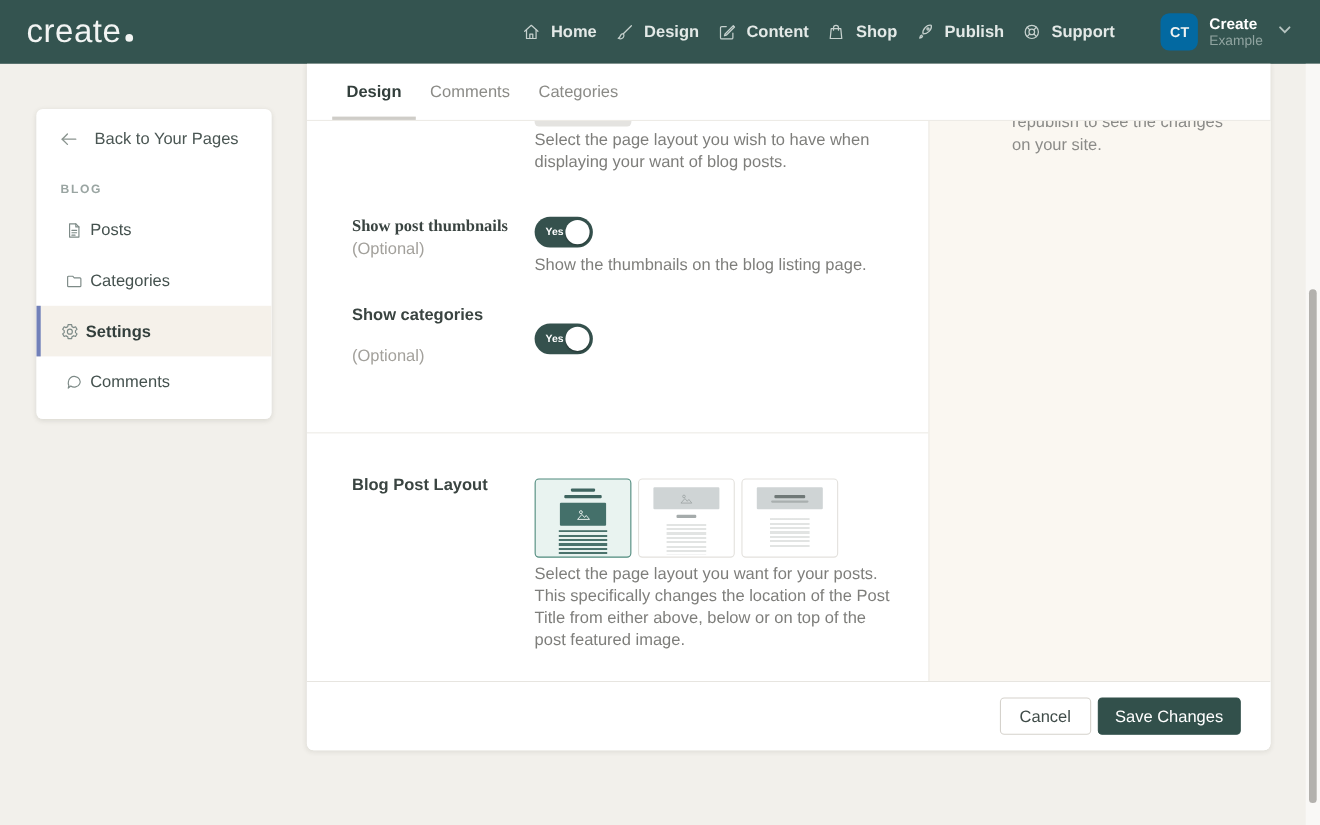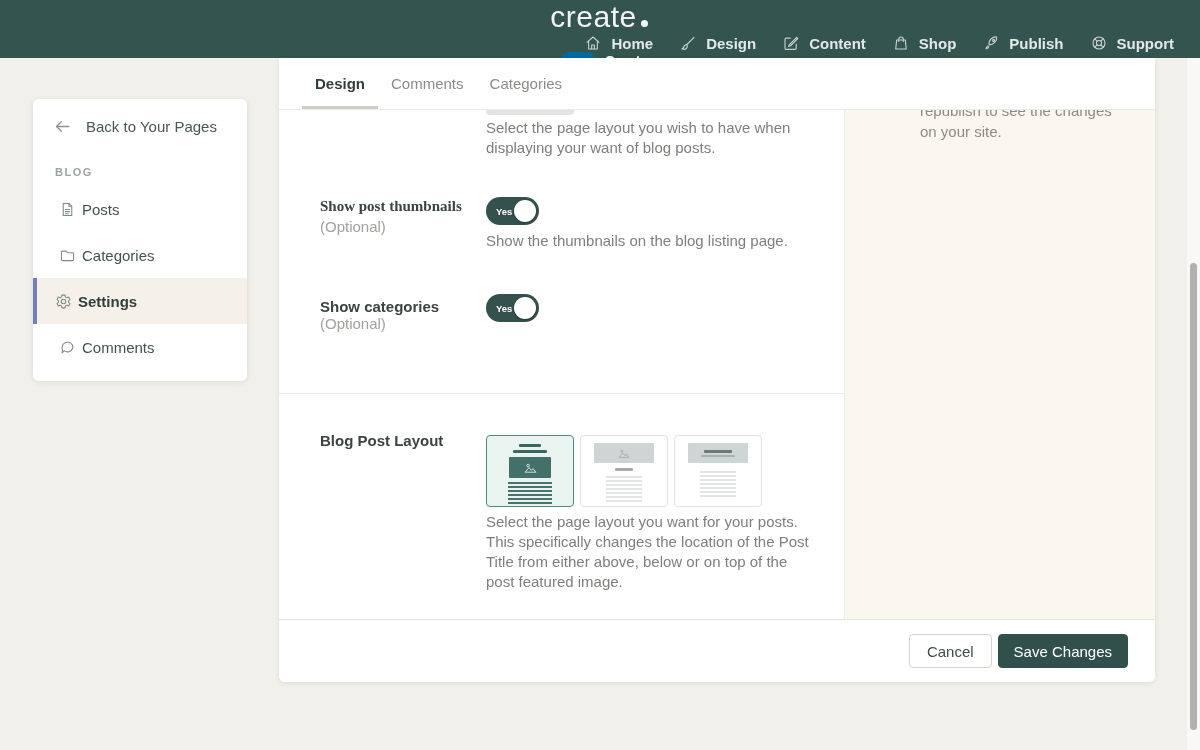--- a/index.html
+++ b/index.html
@@ -1,24 +1,24 @@
 <!DOCTYPE html>
 <html><head>
 <meta charset="utf-8">
 <style>
   * { margin:0; padding:0; box-sizing:border-box; }
   html,body { width:1200px; height:750px; overflow:hidden; }
   body { font-family:"Liberation Sans", sans-serif; background:#f2f0eb; position:relative; }
 
   
   .topbar { position:absolute; left:0; top:0; width:1200px; height:58px; background:#345450;
-            display:flex; align-items:center; padding:0 26px 0 24px;flex-direction:column; }
+            display:flex; align-items:center; padding:0 26px 0 24px; }
   .logo { font-size:30px; font-weight:300; color:#f2f4f3; letter-spacing:.5px; display:flex; align-items:baseline; cursor:default; }
   .logo .dot { width:7px; height:7px; border-radius:50%; background:#f2f4f3; margin-left:4px; display:inline-block; }
-  .nav { display:flex; gap:26px; margin-left:auto; }
+  .nav { display:flex; gap:16px; margin-left:auto; }
   .nav-item { display:flex; align-items:center; gap:9px; color:#e3e9e7; font-size:15px; font-weight:600; cursor:pointer; }
   .nav-item svg { width:18px; height:18px; stroke:#c6d1ce; stroke-width:1.5; fill:none; stroke-linecap:round; stroke-linejoin:round; }
   .account { display:flex; align-items:center; margin-left:42px; gap:10px; cursor:pointer; }
   .avatar { width:34px; height:34px; border-radius:8px; background:#0369a1; color:#f0f3f2; font-size:13px; font-weight:700;
             display:flex; align-items:center; justify-content:center; }
   .acct-name { font-size:14px; font-weight:700; color:#ffffff; line-height:17px; }
   .acct-sub { font-size:12.5px; color:#90a4a0; line-height:15px; }
   .acct-chev svg { width:12px; height:12px; stroke:#b6c4c1; stroke-width:2; fill:none; stroke-linecap:round; margin-left:4px; }
 
   
@@ -213,21 +213,21 @@
       <div class="cap cap1">Select the page layout you wish to have when displaying your want of blog posts.</div>
 
       <div class="fld-label" style="top:88px;font-family:Liberation Serif, serif;">Show post thumbnails</div>
       <div class="fld-opt" style="top:108px;">(Optional)</div>
       <div class="toggle" style="top:87px;">
         <span class="tg-label">Yes</span>
         <span class="tg-knob"></span>
       </div>
       <div class="helper" style="top:122px;">Show the thumbnails on the blog listing page.</div>
 
-      <div class="fld-label" style="top:188px;">Show categories</div>
+      <div class="fld-label" style="top:168px;">Show categories</div>
       <div class="fld-opt" style="top:205px;">(Optional)</div>
       <div class="toggle" style="top:184px;">
         <span class="tg-label">Yes</span>
         <span class="tg-knob"></span>
       </div>
 
       <div class="hdivider"></div>
 
       <div class="fld-label" style="top:322px;">Blog Post Layout</div>
 

